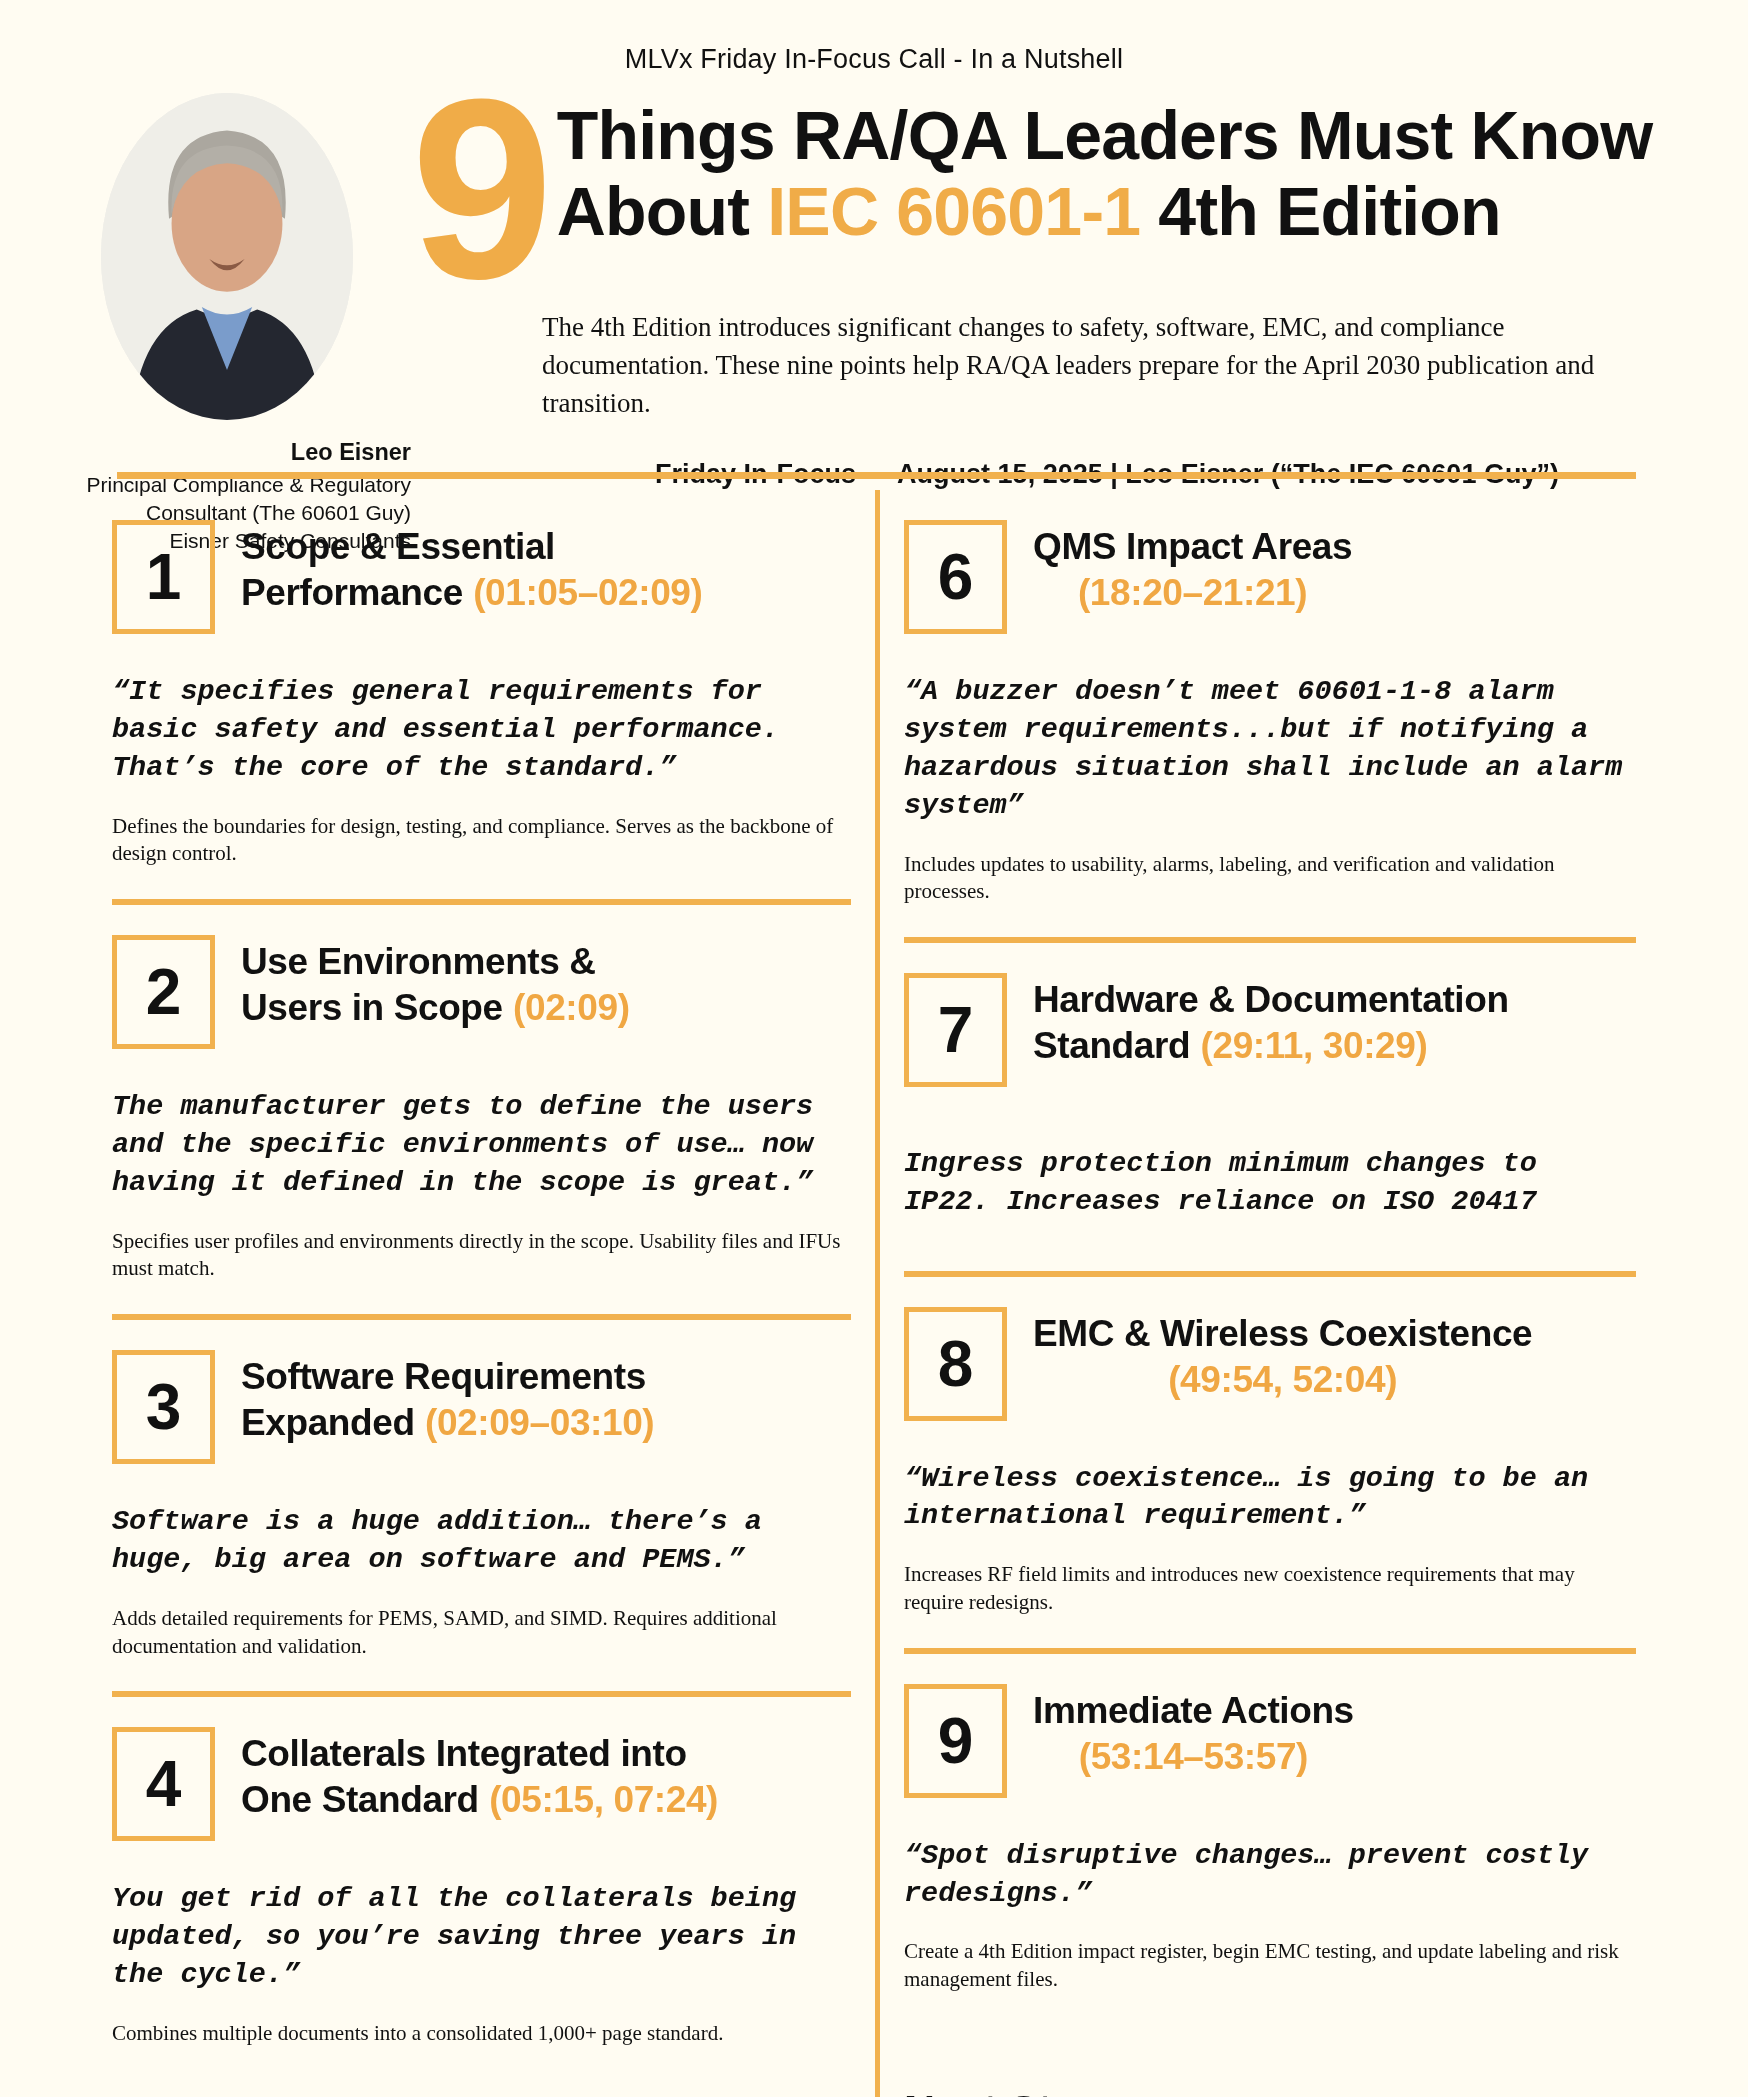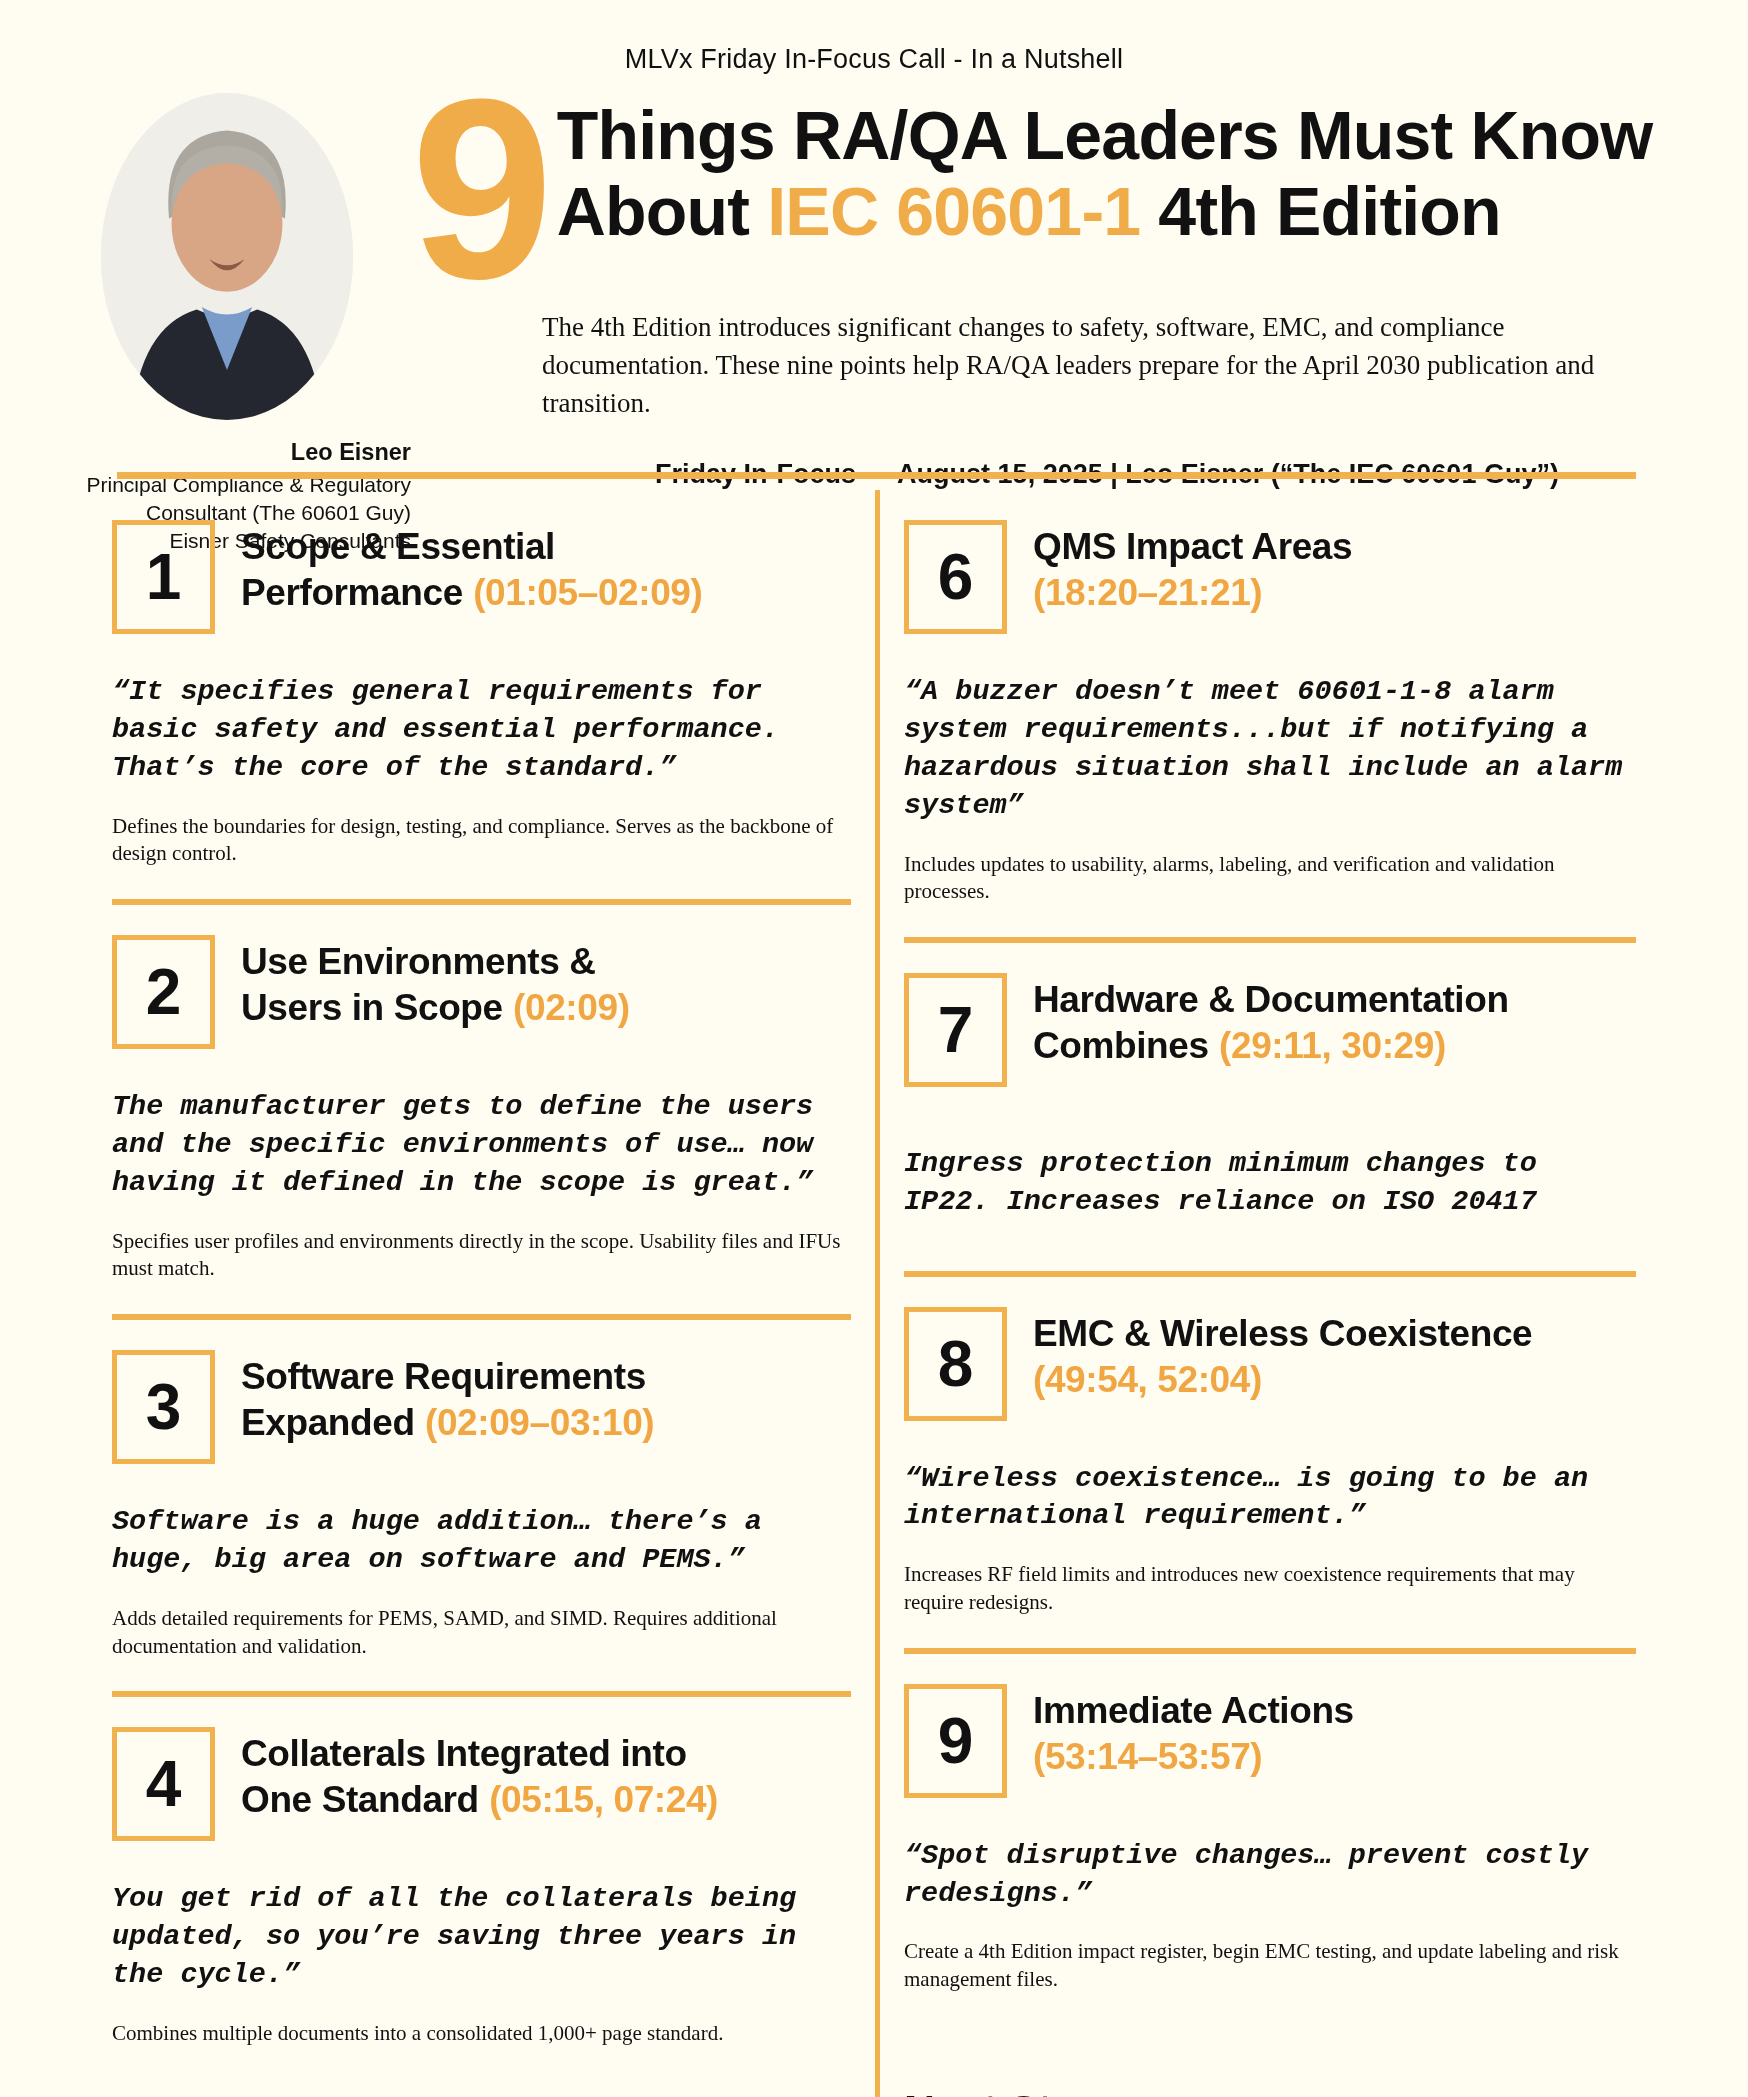--- a/index.html
+++ b/index.html
@@ -61,21 +61,21 @@
     border:5px solid #F1B14E; background:transparent;
     display:flex; align-items:center; justify-content:center;
     font-size:64px; font-weight:700; color:#111;
   }
   .sec-title {
     font-size:37px; font-weight:700; line-height:1.24;
     letter-spacing:-0.4px; padding-top:4.2px; max-width:579px;
   }
   .ts { color:#F0A743; font-weight:700; white-space:nowrap; }
   .ts-inline { margin-left:0.28em; }
-  .ts-line { display:block; }
+  .ts-line { display:block;text-align:center; }
 
   .quote {
     font-family:Liberation Mono, monospace; font-style:italic; font-weight:700;
     font-size:28.5px; line-height:1.33; margin:31px 0 0;
   }
   .sec-body {
     font-family:"Liberation Serif", serif; font-size:21px; line-height:1.32;
     margin:26px 0 0;
   }
   .divider { height:5.9px; background:#F1B14E; margin:31px 0 30px; }
@@ -198,21 +198,21 @@
         <p class="quote">“A buzzer doesn’t meet 60601-1-8 alarm system requirements...but if notifying a hazardous situation shall include an alarm system”</p>
         <p class="sec-body">Includes updates to usability, alarms, labeling, and verification and validation processes.</p>
         <div class="divider"></div>
       </div>
 
       <div class="section">
         <div class="sec-head">
           <div class="numbox">7</div>
           <div class="sec-title">
             <span>Hardware &amp; Documentation</span><br>
-            <span>Combines</span><span class="ts ts-inline">(29:11, 30:29)</span>
+            <span>Standard</span><span class="ts ts-inline">(29:11, 30:29)</span>
           </div>
         </div>
         <p class="quote" style="margin-top:50px;">Ingress protection minimum changes to IP22. Increases reliance on ISO 20417</p>
         <div class="divider" style="margin-top:50px;"></div>
       </div>
 
       <div class="section">
         <div class="sec-head">
           <div class="numbox">8</div>
           <div class="sec-title">

